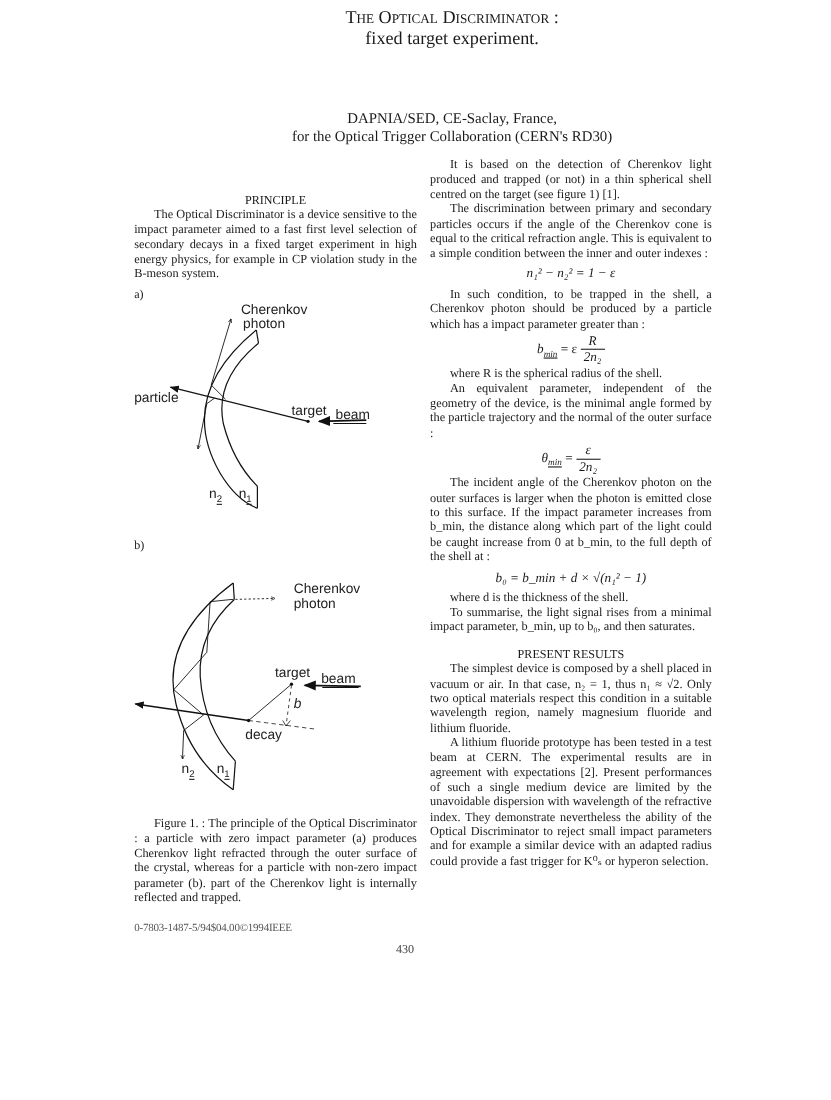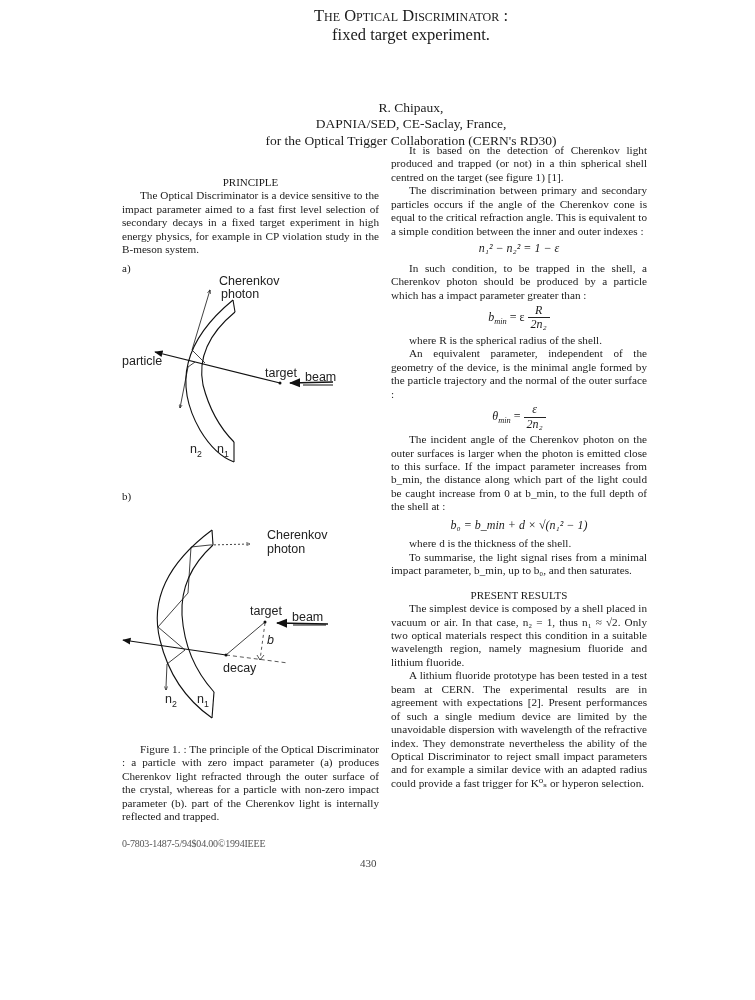--- a/index.html
+++ b/index.html
@@ -13,37 +13,36 @@
   .col { font-size: 11.2px; line-height: 13.45px; text-align: justify; }
   .col p { margin: 0; }
   .col p.ind { text-indent: 18px; }
   .lcol { left: 122px; width: 257px; }
   .rcol { left: 391px; width: 256px; }
   .heading { text-align: center; font-size: 11px; text-indent: 0; }
   .eq { text-align: center; font-style: italic; font-size: 12px; }
   .frac { display: inline-block; vertical-align: middle; text-align: center; font-style: italic; }
   .frac .num { display: block; border-bottom: 1px solid #222; padding: 0 3px; }
   .frac .den { display: block; padding: 0 3px; }
-  sub, sup { font-size: 70%; }
+  sub, sup { font-size: 70%; text-decoration: underline; }
   .lbl { font-family: "Liberation Sans", "DejaVu Sans", sans-serif; font-size: 12.5px; color: #222; }
   .small-lbl { font-size: 11px; font-family: "Liberation Serif", serif; }
   .caption { left: 122px; width: 257px; top: 743px; font-size: 11.2px; line-height: 13.45px; text-align: justify; }
   .copyright { left: 122px; top: 838px; font-size: 10px; color: #555; letter-spacing: -0.2px; }
   .pagenum { left: 360px; top: 857px; font-size: 11px; color: #444; }
   svg { position: absolute; overflow: visible; }
 </style>
 </head>
 <body>
 
 <div class="abs title center">
   <div class="t1">The Optical Discriminator :</div>
   <div>fixed target experiment.</div>
 </div>
 <div class="abs authors center">
-  <div>R. Chipaux,</div>
   <div>DAPNIA/SED, CE-Saclay, France,</div>
   <div>for the Optical Trigger Collaboration (CERN's RD30)</div>
 </div>
 
 <div class="abs col lcol" style="top:176px;">
   <p class="heading">PRINCIPLE</p>
   <p class="ind">The Optical Discriminator is a device sensitive to the impact parameter aimed to a fast first level selection of secondary decays in a fixed target experiment in high energy physics, for example in CP violation study in the B-meson system.</p>
 </div>
 
 <div class="abs small-lbl" style="left:122px; top:262px;">a)</div>

